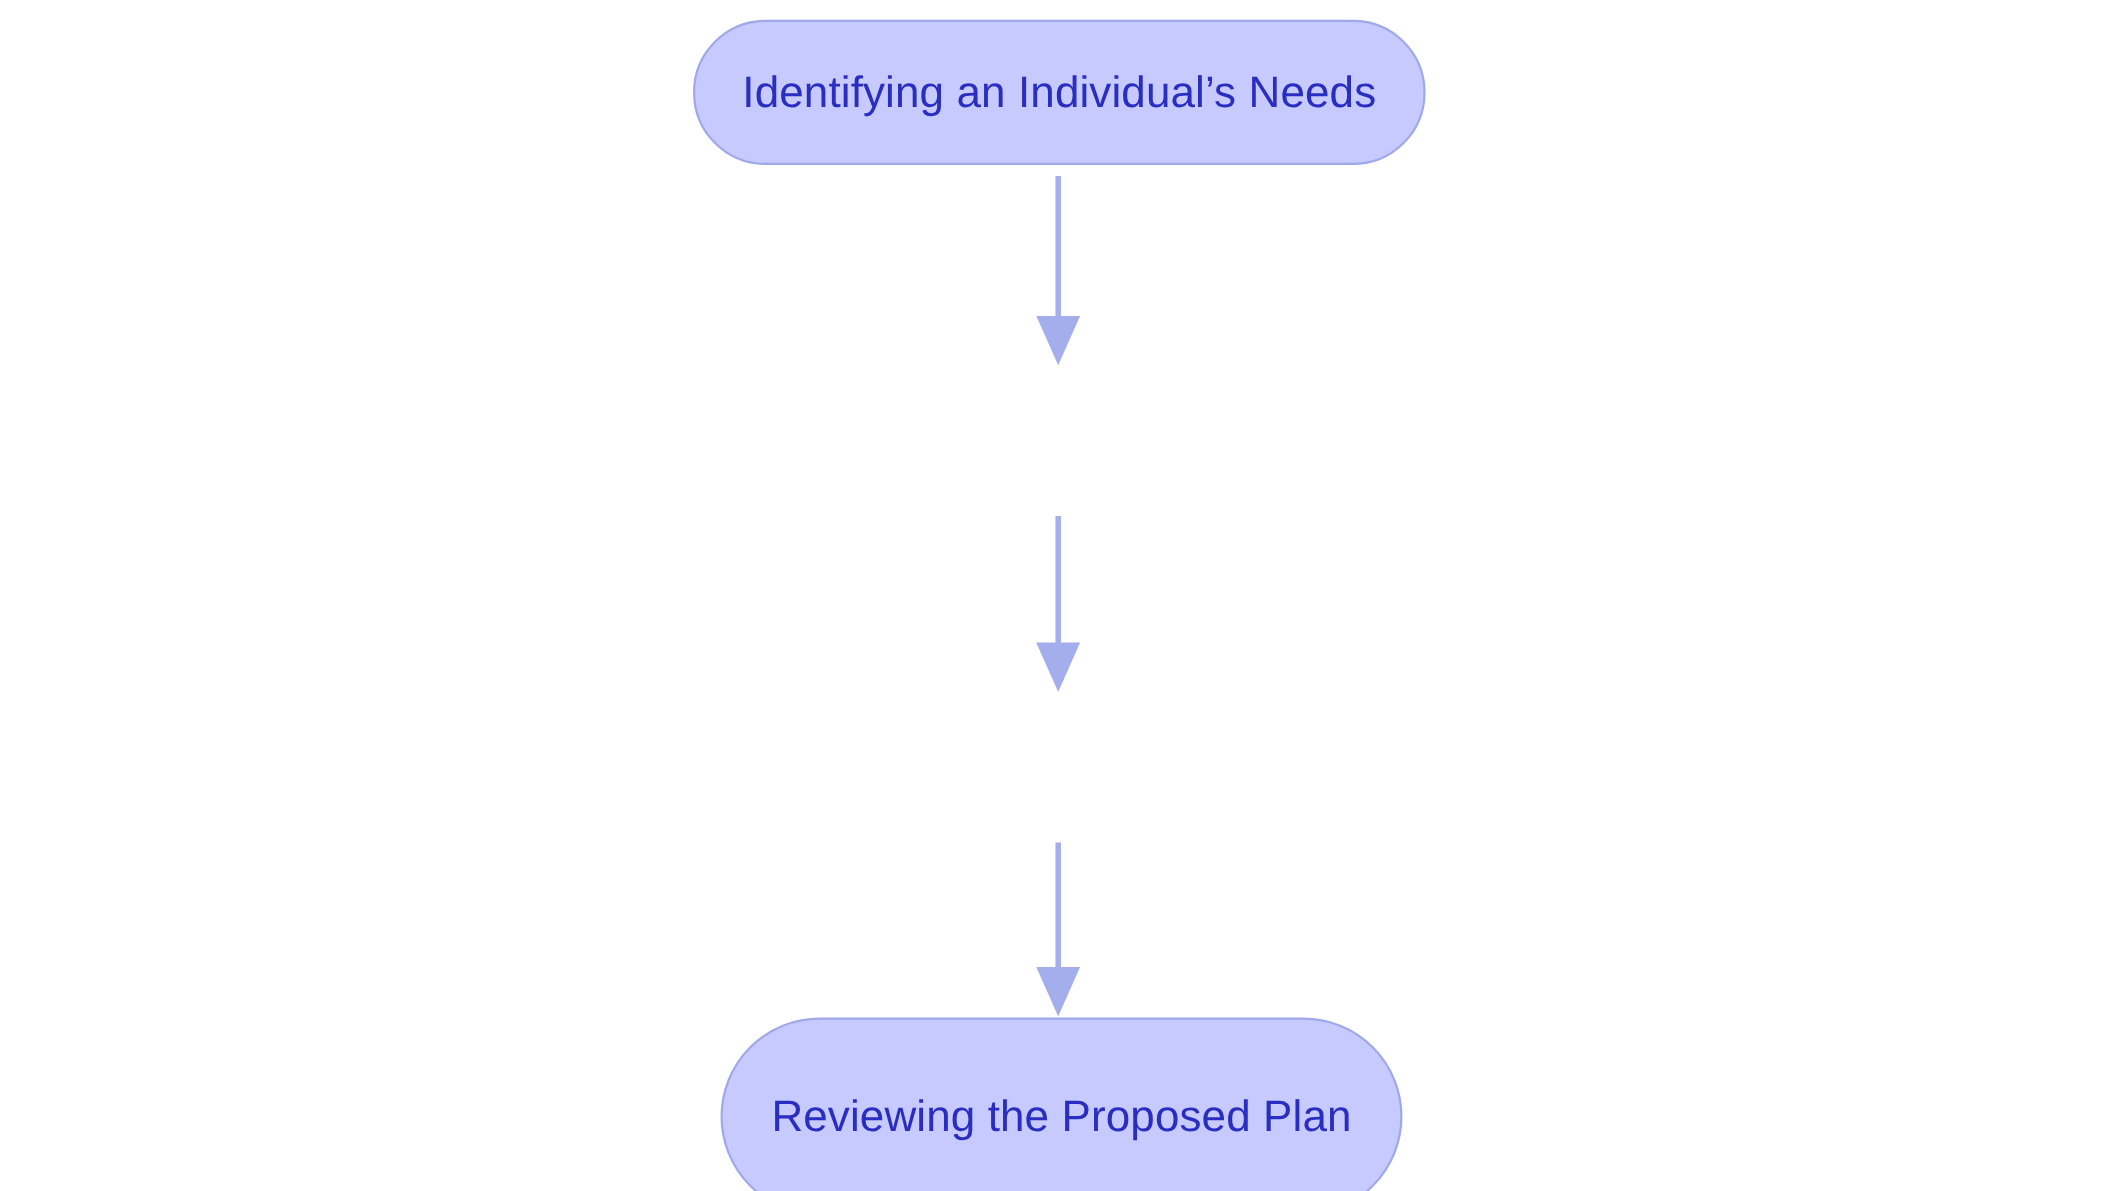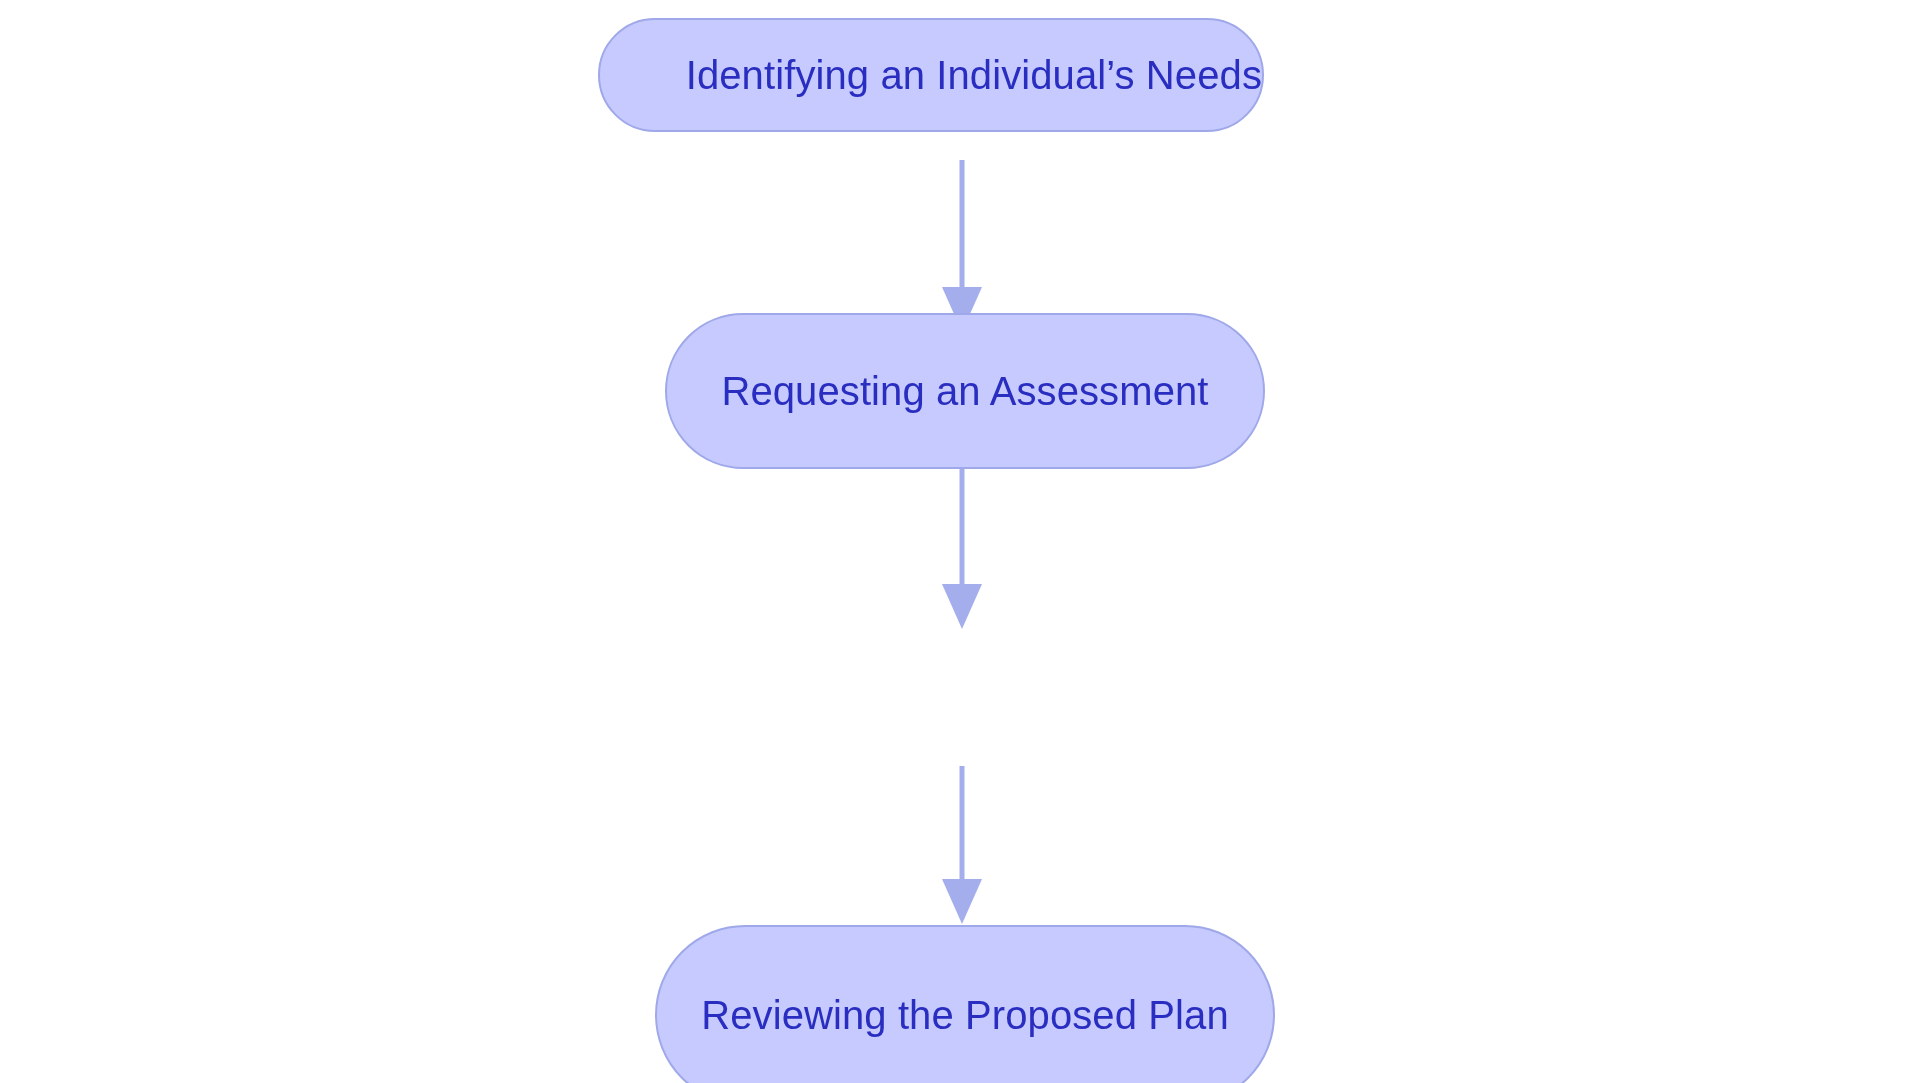--- a/index.html
+++ b/index.html
@@ -49,21 +49,21 @@
     font-family: "Liberation Sans", sans-serif;
     font-size: 40px;
     font-weight: 400;
     letter-spacing: 0.1px;
     line-height: 1.15;
     white-space: nowrap;
     user-select: none;
   }
 
   
-  #node-0 { left: 598px; top:  18px; width: 666px; height: 114px; justify-content: flex-end; }
+  #node-0 { left: 630px; top:  18px; width: 666px; height: 132px; }
   #node-1 { left: 665px; top: 313px; width: 600px; height: 156px; }
   #node-2 { left: 690px; top: 610px; width: 552px; height: 156px; }
   #node-3 { left: 655px; top: 905px; width: 620px; height: 180px; margin-top: 20px; }
 </style>
 </head>
 <body>
 
 <div id="flowchart-canvas">
 
   <svg id="connector-layer" viewBox="0 0 1920 1083" width="1920" height="1083" aria-hidden="true">
@@ -77,22 +77,19 @@
 
     <line x1="962" y1="469" x2="962" y2="587" stroke="#a5aeed" stroke-width="5" marker-end="url(#arrowhead)"></line>
 
     <line x1="962" y1="766" x2="962" y2="882" stroke="#a5aeed" stroke-width="5" marker-end="url(#arrowhead)"></line>
   </svg>
 
   <div class="flow-node" id="node-0">
     <span class="flow-node-label">Identifying an Individual’s Needs</span>
   </div>
 
-  <div class="flow-node" id="node-1">
-    <span class="flow-node-label">Requesting an Assessment</span>
-  </div>
 
 
   <div class="flow-node" id="node-3">
     <span class="flow-node-label">Reviewing the Proposed Plan</span>
   </div>
 
 </div>
 
 </body></html>

